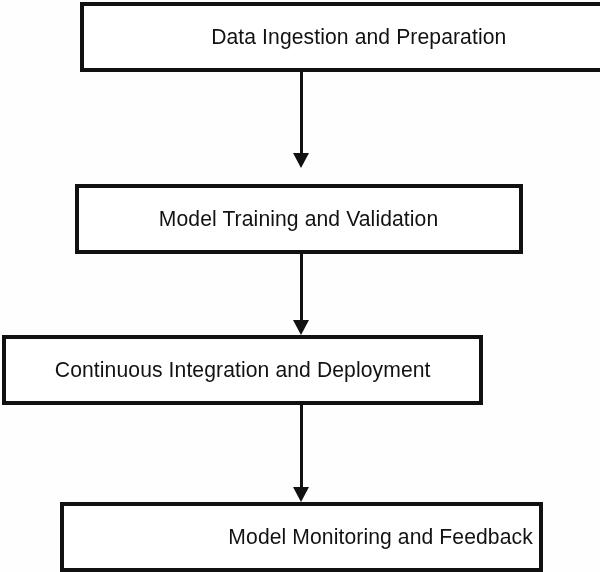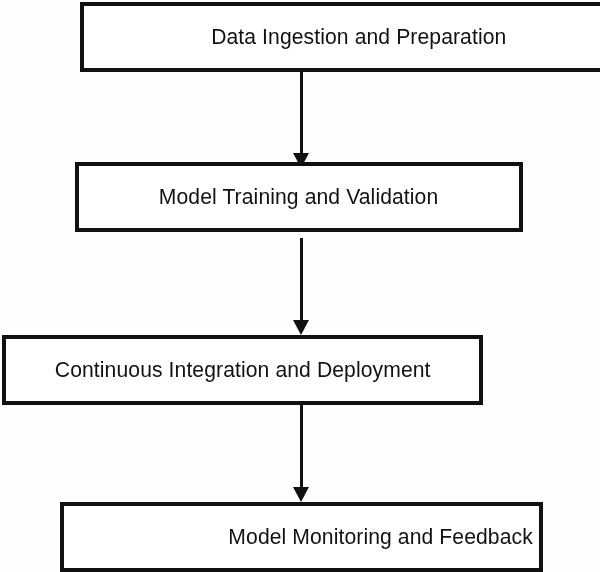--- a/index.html
+++ b/index.html
@@ -33,21 +33,21 @@
     font-weight: 400;
     color: #121212;
     letter-spacing: 0.1px;
     white-space: nowrap;
     text-align: center;
     line-height: 1;
     transform: scaleX(0.96);
   }
   
   #node-0 { left: 63px;  top: 2px;   width: 558px; height: 70px; margin-left: 17px; }
-  #node-1 { left: 75px;  top: 162px; width: 448px; height: 70px; }
+  #node-1 { left: 75px;  top: 184px; width: 448px; height: 70px; }
   #node-2 { left: 2px;   top: 335px; width: 481px; height: 70px; }
   #node-3 { left: 60px;  top: 502px; width: 483px; height: 70px; justify-content: flex-end; }
 
   .connector {
     position: absolute;
     z-index: 1;
   }
   .connector .shaft {
     position: absolute;
     left: 0;

